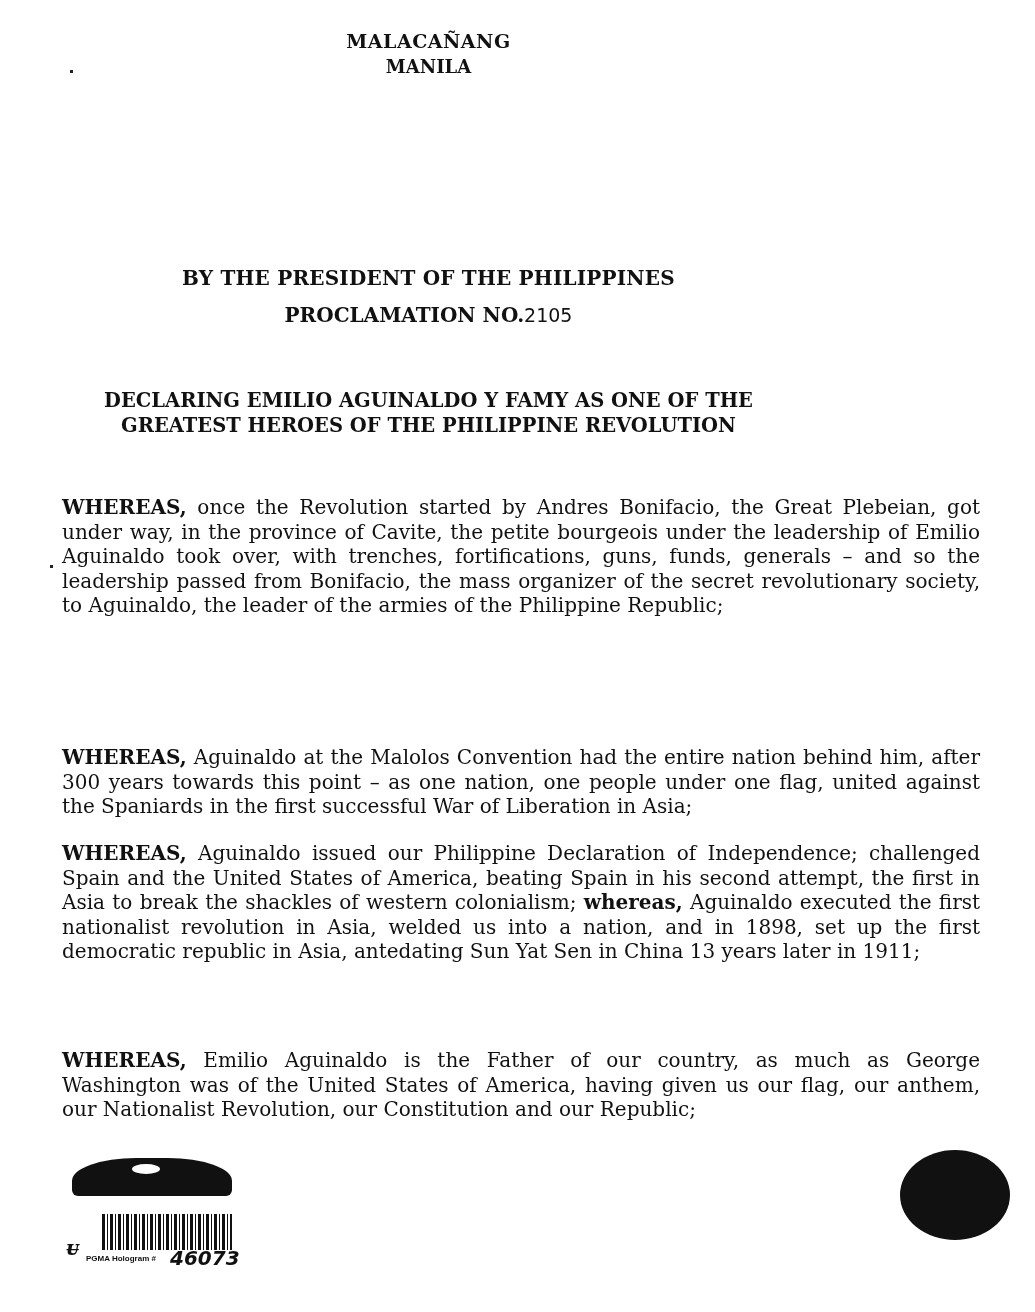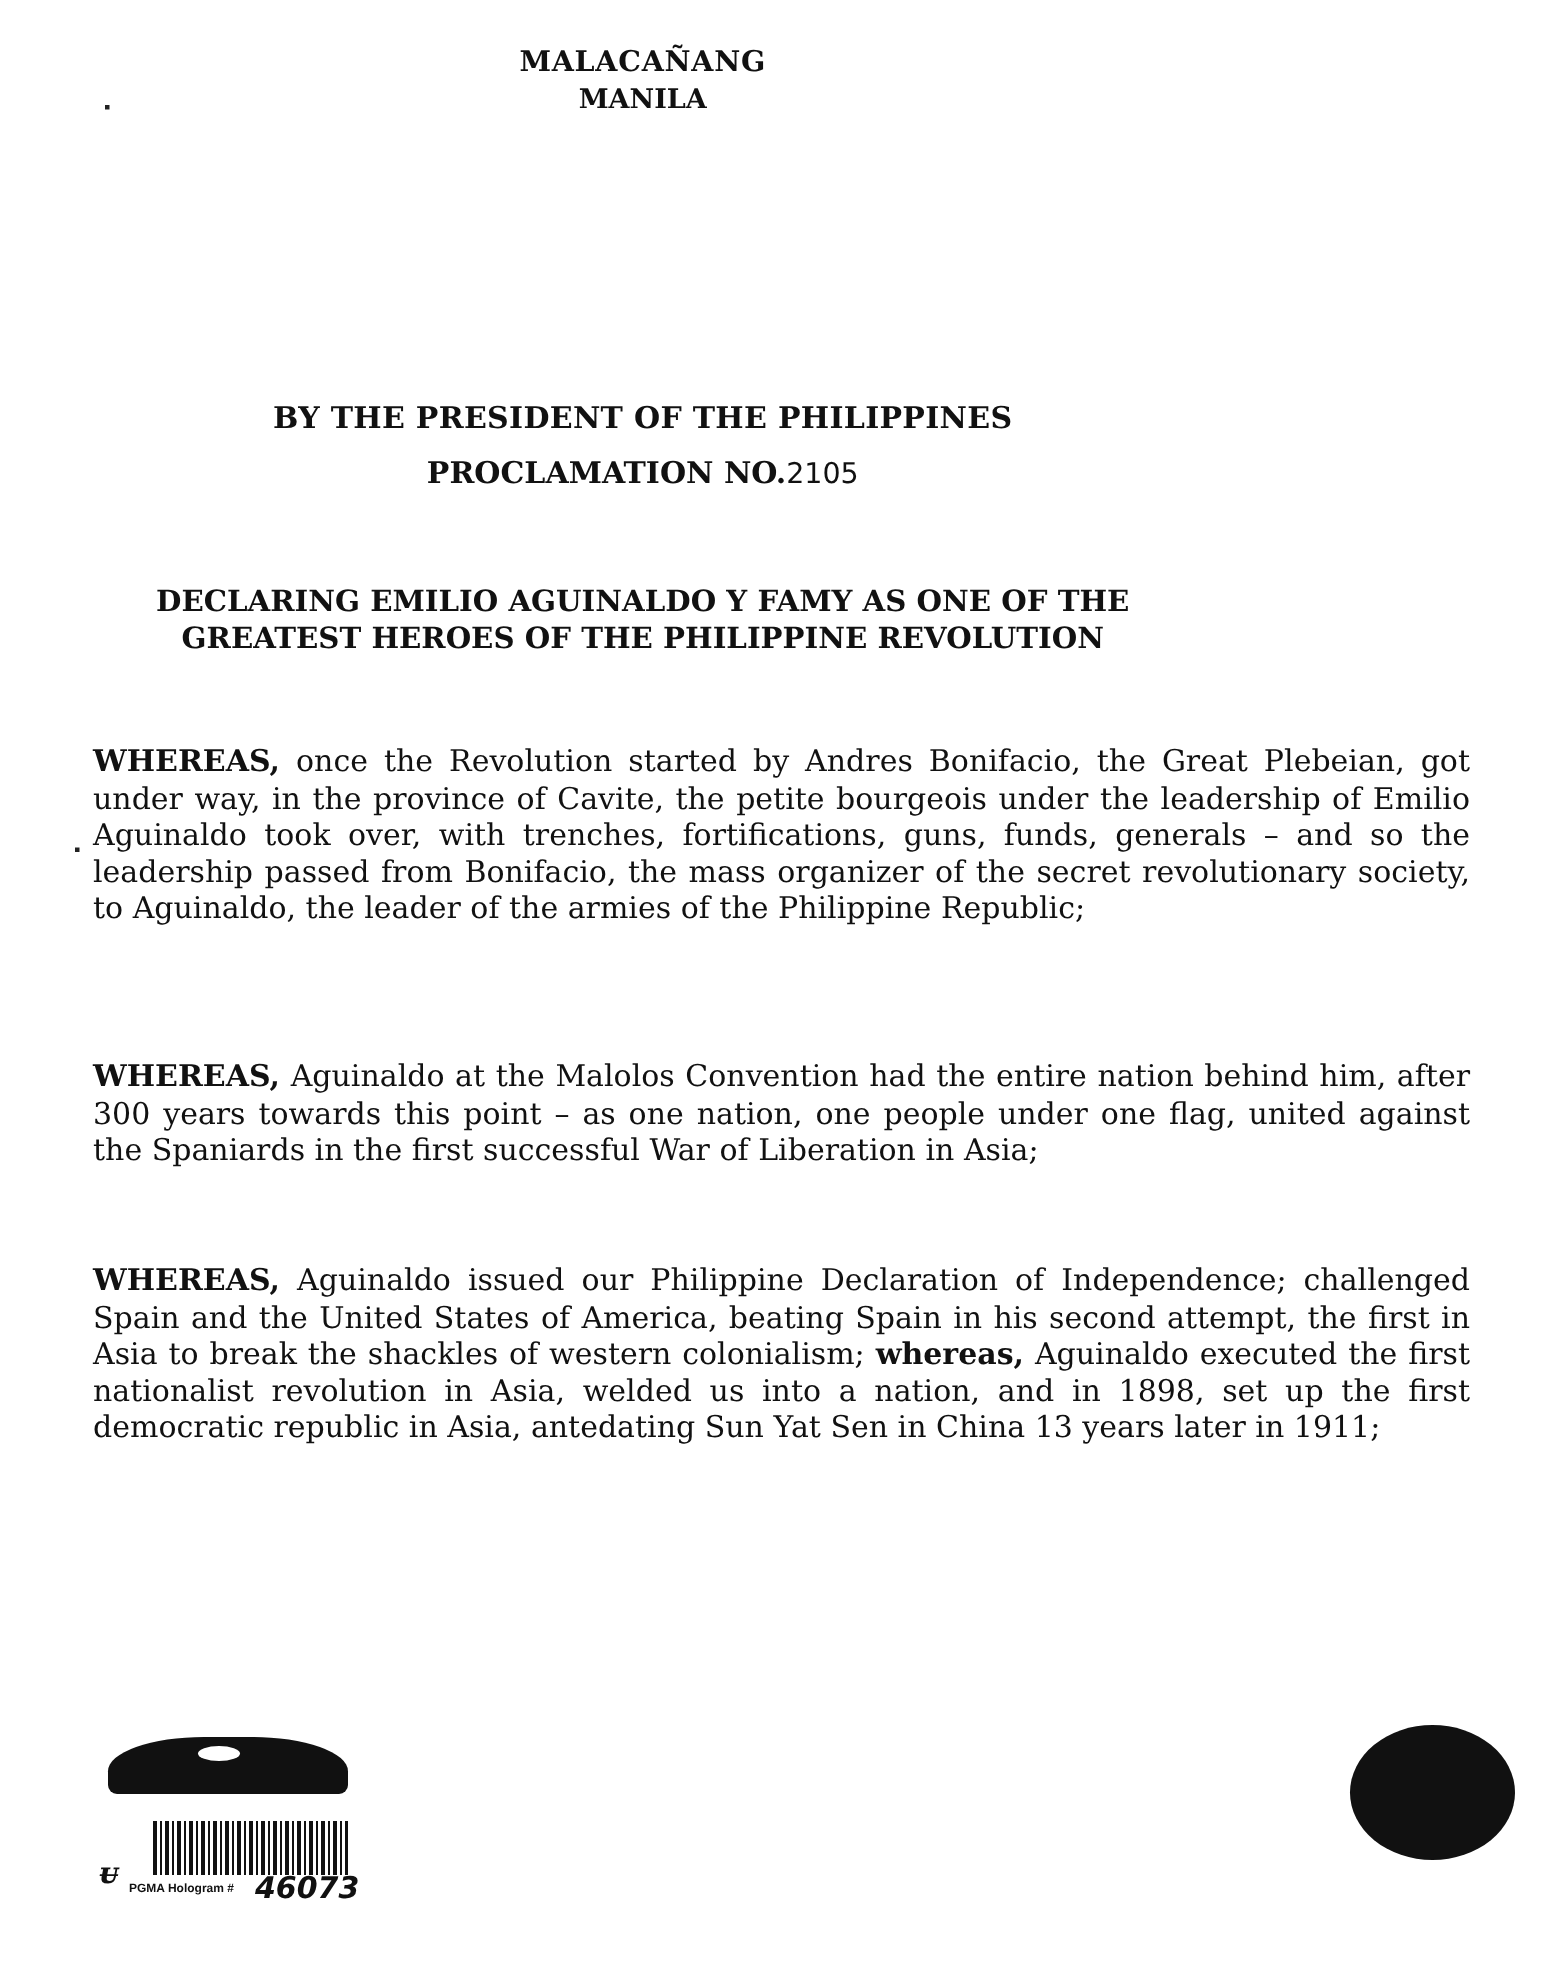--- a/index.html
+++ b/index.html
@@ -10,21 +10,21 @@
   .malacanang { top:30px; font-size:19px; letter-spacing:0.5px; }
   .manila { top:56px; font-size:18px; }
   .president { top:218px; font-size:20px; letter-spacing:0.2px;margin-top:48px; }
   .procl { top:303px; font-size:20px; }
   .procl .num { font-weight:normal; font-family:"DejaVu Sans", sans-serif; font-size:19px; }
   .title { top:388px; font-size:19.5px; line-height:25px; padding:0 61px; box-sizing:border-box; }
   .para { position:absolute; left:62px; width:918px; font-size:20px; line-height:24.6px;
           text-align:justify; font-family:"DejaVu Serif", serif; }
   .para b { font-weight:bold; }
   .p1 { top:495px; }
-  .p2 { top:705px; }
+  .p2 { top:745px; }
   .p3 { top:841px; }
   .p4 { top:1048px; }
   .seal-left { position:absolute; left:66px; top:1158px; width:170px; height:110px; }
   .palace { position:absolute; left:6px; top:0; width:160px; height:38px;
             background:#111; border-radius:40% 40% 6px 6px / 60% 60% 6px 6px; }
   .palace:after { content:""; position:absolute; left:60px; top:6px; width:28px; height:10px;
                   background:#fff; border-radius:50%; }
   .barcode { position:absolute; left:36px; top:56px; width:130px; height:36px;
              background:repeating-linear-gradient(90deg,#111 0 3px,#fff 3px 5px,#111 5px 6px,#fff 6px 8px); }
   .sig { position:absolute; left:0; top:78px; font-size:20px; font-style:italic; font-weight:bold; }
@@ -56,20 +56,23 @@
   </div>
 
   <div class="para p2">
     <b>WHEREAS,</b><span> Aguinaldo at the Malolos Convention had the entire nation behind him, after 300 years towards this point – as one nation, one people under one flag, united against the Spaniards in the first successful War of Liberation in Asia;</span>
   </div>
 
   <div class="para p3">
     <b>WHEREAS,</b><span> Aguinaldo issued our Philippine Declaration of Independence; challenged Spain and the United States of America, beating Spain in his second attempt, the first in Asia to break the shackles of western colonialism; </span><b>whereas,</b><span> Aguinaldo executed the first nationalist revolution in Asia, welded us into a nation, and in 1898, set up the first democratic republic in Asia, antedating Sun Yat Sen in China 13 years later in 1911;</span>
   </div>
 
+  <div class="para p4">
+    <b>WHEREAS,</b><span> Emilio Aguinaldo is the Father of our country, as much as George Washington was of the United States of America, having given us our flag, our anthem, our Nationalist Revolution, our Constitution and our Republic;</span>
+  </div>
 
   <div class="seal-left">
     <div class="palace"></div>
     <div class="barcode"></div>
     <div class="sig">ᵾ</div>
     <div class="holo">PGMA Hologram #</div>
     <div class="holo-num">46073</div>
   </div>
 
   <div class="seal-right"></div>

